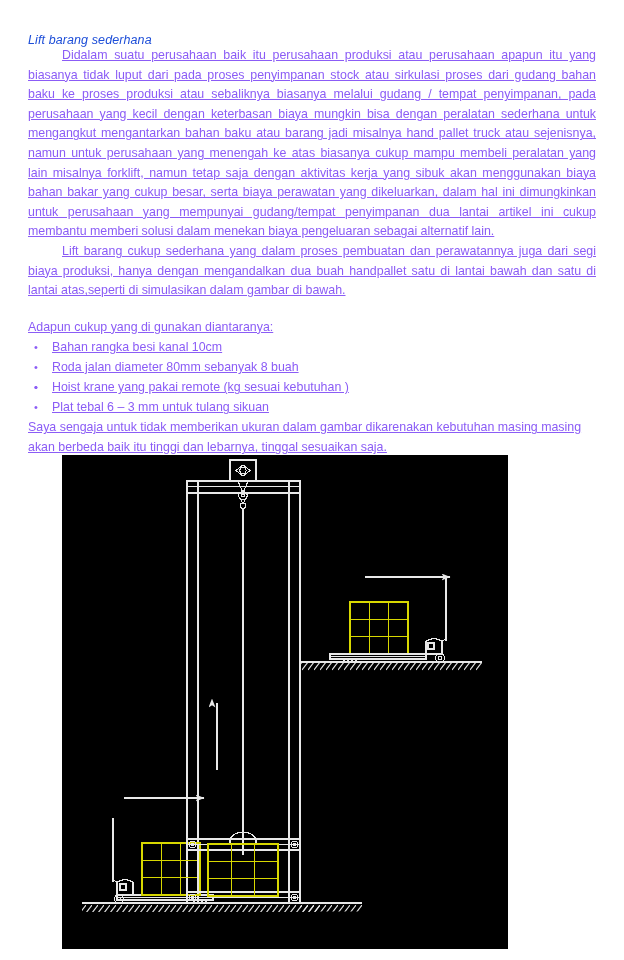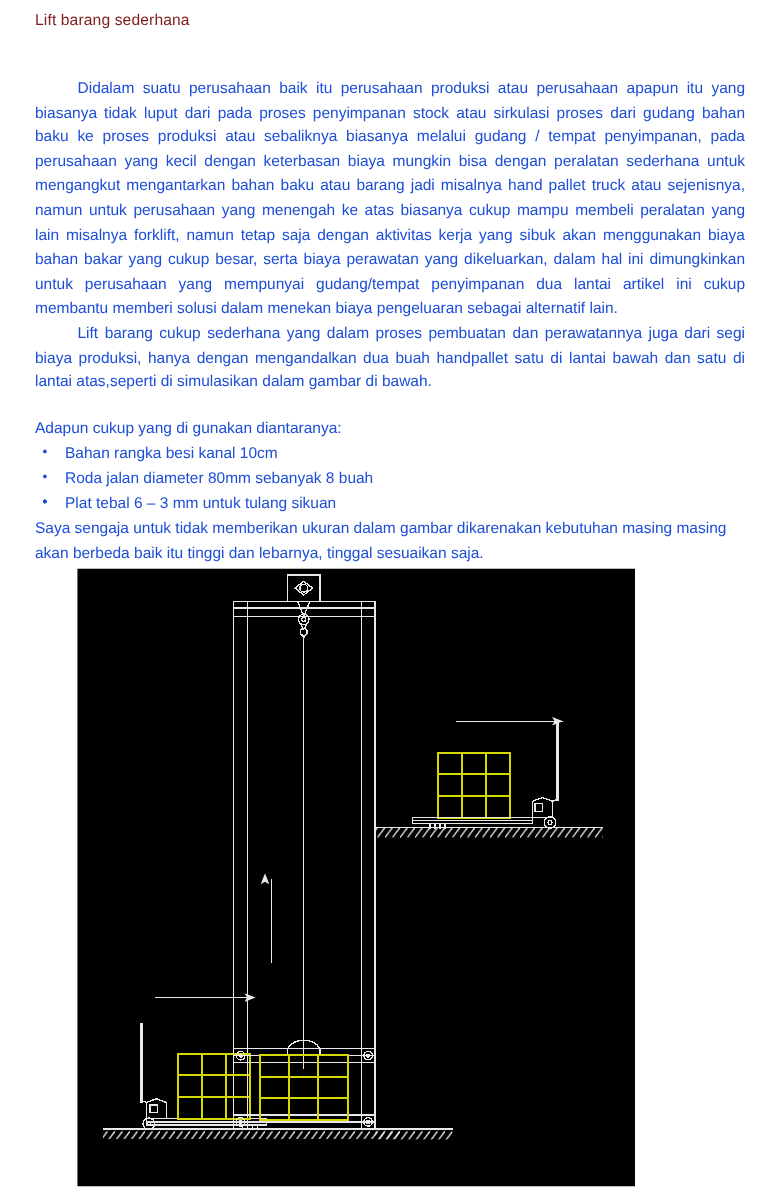--- a/index.html
+++ b/index.html
@@ -17,34 +17,36 @@
   }
   .page {
     position: relative;
     width: 624px;
     height: 960px;
     box-sizing: border-box;
   }
   .doc-title {
     position: absolute;
     left: 28px;
-    top: 8px;
+    top: 32px;
     font-size: 12.5px;
     line-height: 16px;
     letter-spacing: 0.1px;
-    color: #7f1d1d;
+    color: #1d4ed8;
+    font-style: italic;
   }
   .body-block {
     position: absolute;
     left: 28px;
-    top: 61px;
+    top: 46px;
     width: 568px;
     font-size: 12.4px;
     line-height: 19.6px;
-    color: #1d4ed8;
+    color: #8b5cf6;
+    text-decoration: underline;
   }
   p.para {
     margin: 0;
     text-align: justify;
     text-indent: 34px;
     text-justify: inter-word;
   }
   .gap {
     height: 17px;
   }
@@ -113,20 +115,21 @@
       </li>
       <li>
         <span class="dot">•</span>
         <span>Roda jalan  diameter 80mm sebanyak 8 buah</span>
       </li>
       <li>
         <span class="dot">•</span>
       </li>
       <li>
         <span class="dot">•</span>
+        <span>Hoist krane yang pakai remote (kg  sesuai kebutuhan )</span>
       </li>
       <li>
         <span class="dot">•</span>
         <span>Plat  tebal 6 – 3 mm untuk  tulang sikuan</span>
       </li>
     </ul>
 
     <p class="closing">Saya  sengaja untuk tidak memberikan ukuran dalam gambar dikarenakan kebutuhan masing masing akan berbeda baik itu tinggi  dan lebarnya, tinggal sesuaikan saja.</p>
   </div>
 

